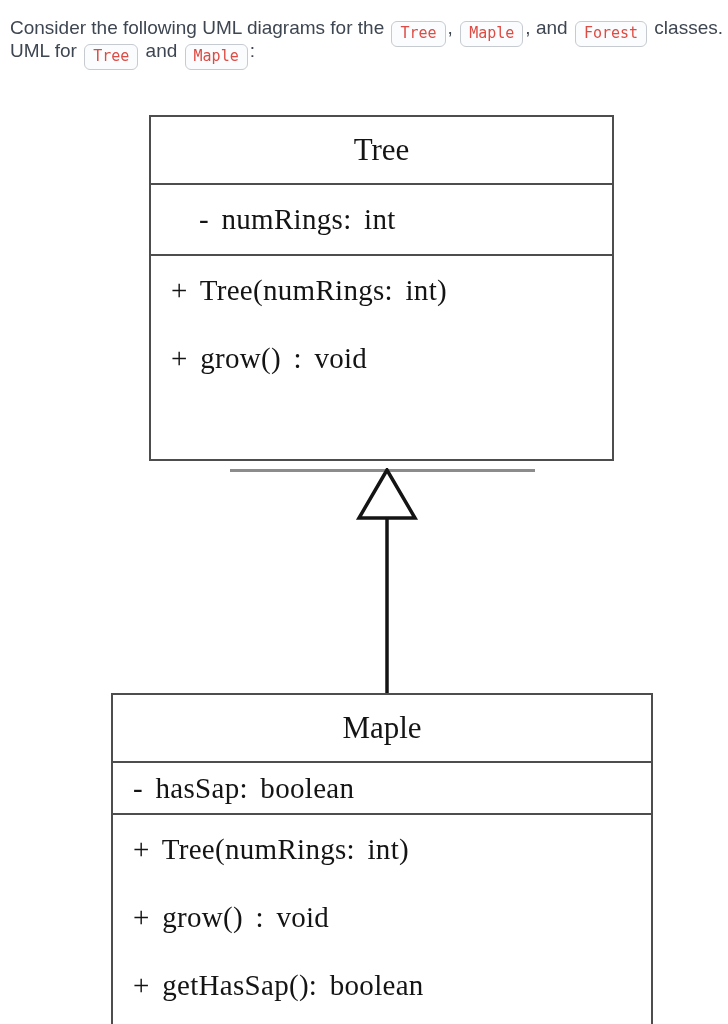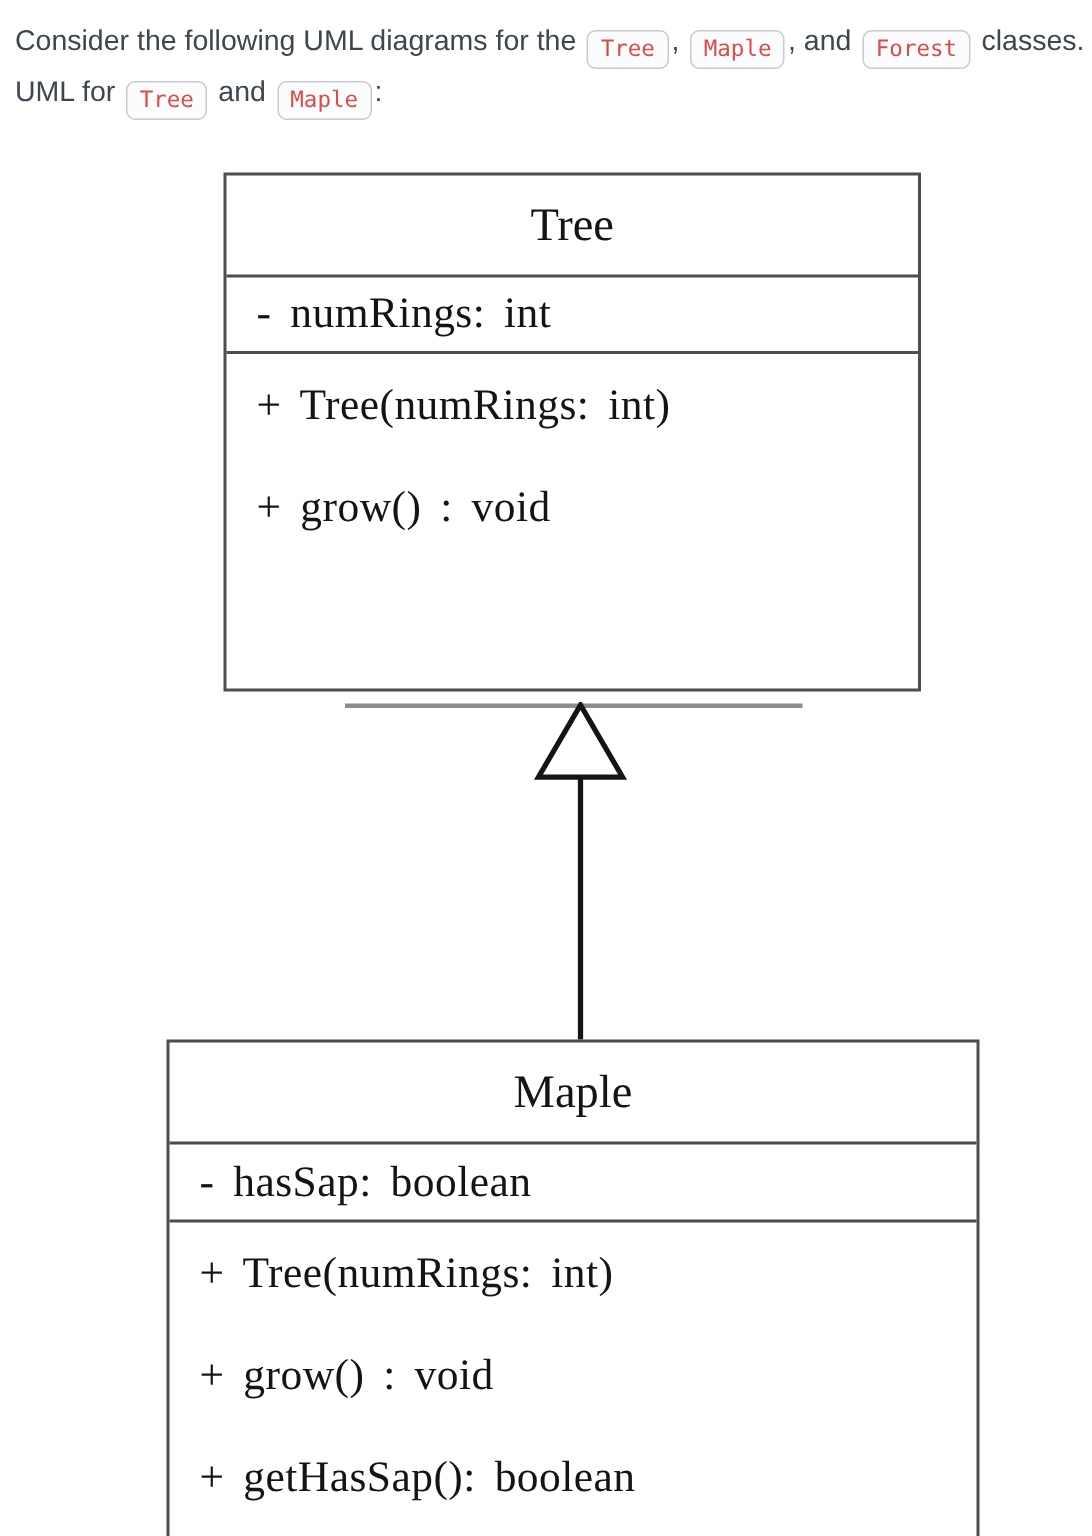--- a/index.html
+++ b/index.html
@@ -17,21 +17,21 @@
   
   .intro-line {
     position: absolute;
     left: 10px;
     white-space: nowrap;
     font-size: 19px;
     color: #3e4651;
     line-height: 28px;
   }
   .intro-line.line1 { top: -5px; }
-  .intro-line.line2 { top: 29px; }
+  .intro-line.line2 { top: 18px; }
   .pill {
     display: inline-block;
     font-family: "DejaVu Sans Mono", "Liberation Mono", monospace;
     font-size: 15px;
     line-height: 17px;
     color: #dd4b44;
     background: #fbfcfd;
     border: 1px solid #c6cbd1;
     border-radius: 6px;
     padding: 3px 8px 4px 8px;
@@ -61,21 +61,21 @@
     align-items: center;
     padding-left: 20px;
     font-size: 29px;
     letter-spacing: 0.3px;
     word-spacing: 5px;
     white-space: nowrap;
   }
   
   .tree-box { left: 149px; top: 115px; width: 465px; height: 346px; }
   .tree-box .uml-title { height: 66px; }
-  .tree-box .attr-line { height: 49px; }
+  .tree-box .attr-line { height: 69px; margin-left: 28px; }
   .tree-box .method-line { height: 68.5px; }
   
   .maple-box { left: 111px; top: 693px; width: 542px; height: 345px; }
   .maple-box .uml-title { height: 66px; }
   .maple-box .attr-line { height: 50px; }
   .maple-box .method-line { height: 68px; }
   
   .gray-underline {
     position: absolute;
     left: 230px;

